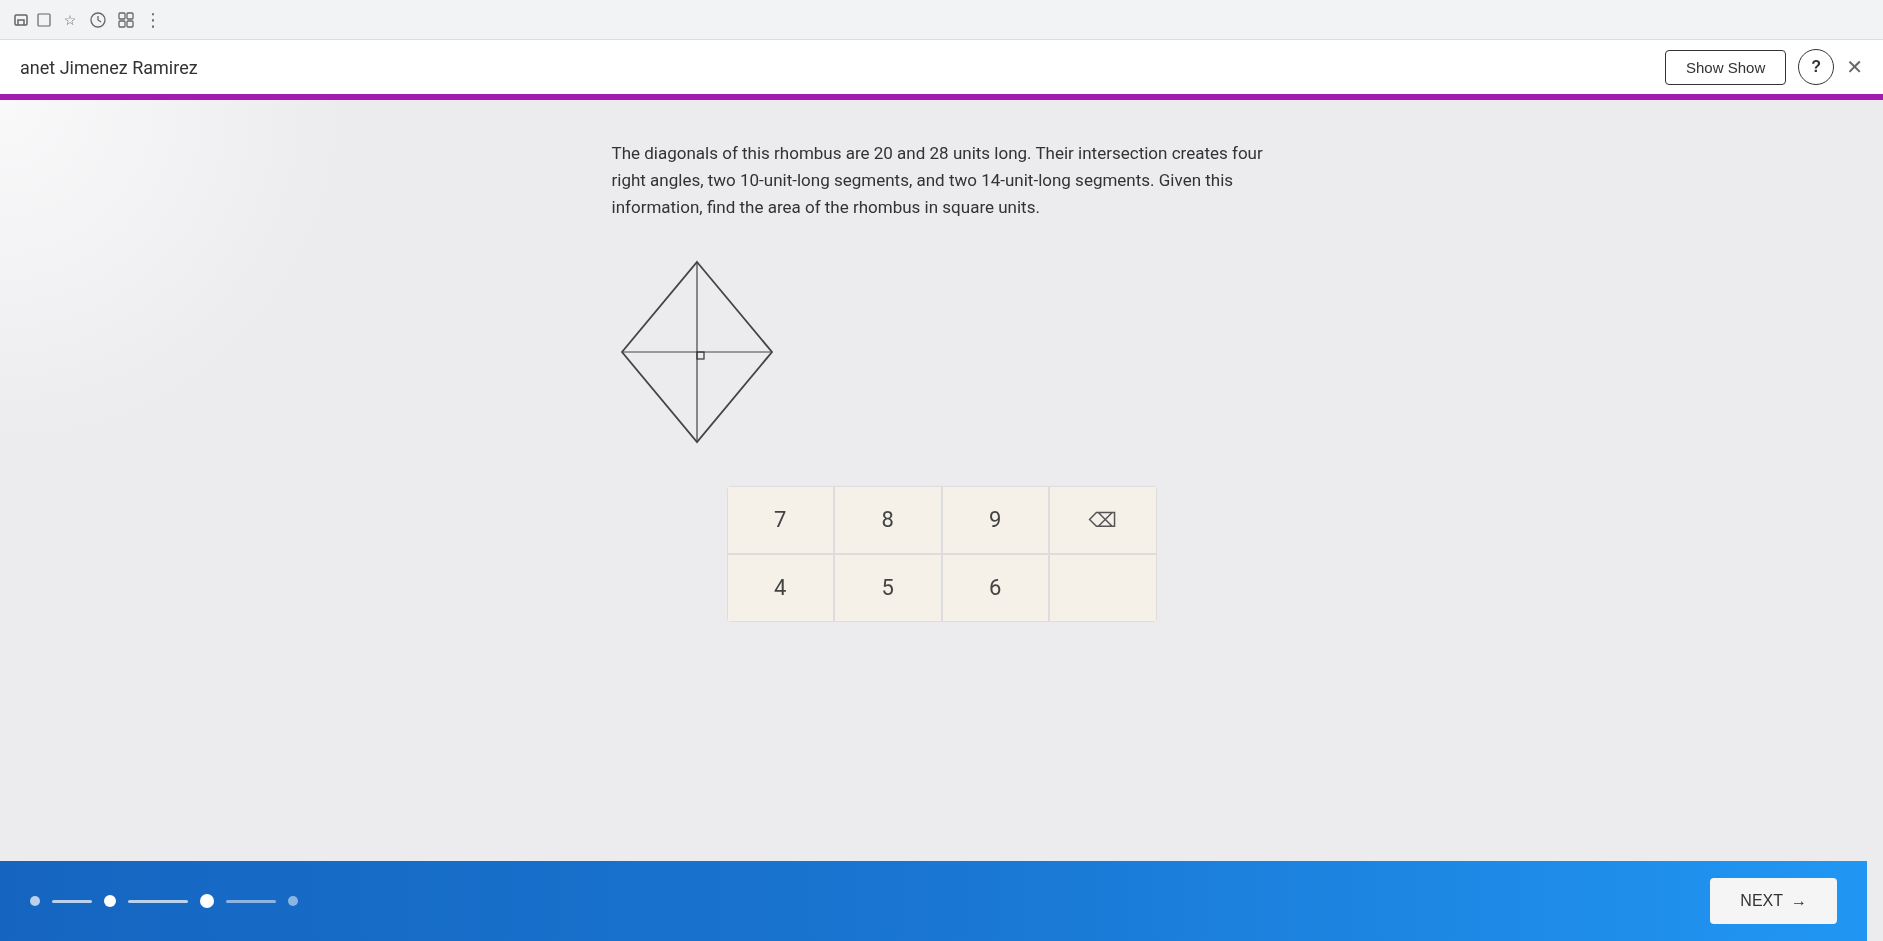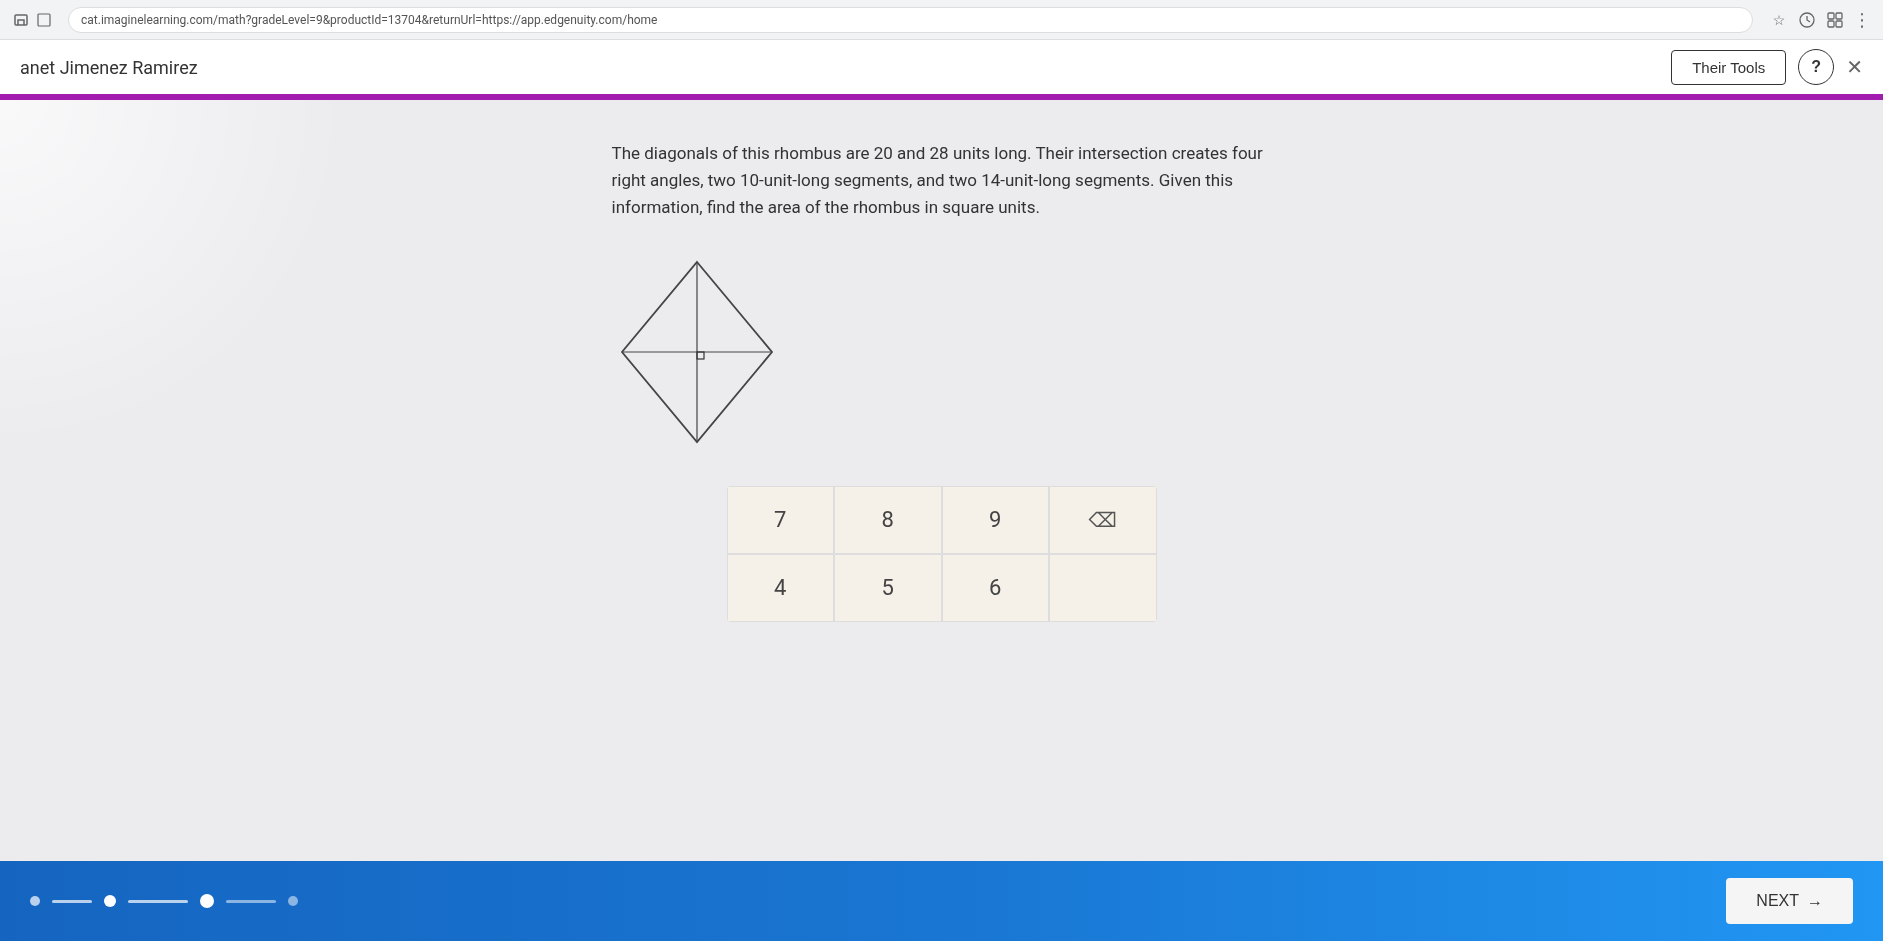--- a/index.html
+++ b/index.html
@@ -215,21 +215,21 @@
     .delete-icon {
       font-size: 20px;
       color: #555;
     }
 
     
     .bottom-bar {
       position: absolute;
       bottom: 0;
       left: 0;
-      right: 0;
+      right: 16px;
       height: 80px;
       background: linear-gradient(to right, #1565c0, #1976d2, #2196f3);
       display: flex;
       align-items: center;
       justify-content: space-between;
       padding: 0 30px;
     }
 
     .bottom-progress {
       display: flex;
@@ -279,23 +279,20 @@
         <rect x="2" y="3" width="12" height="10" rx="1" stroke="#666" stroke-width="1.5" fill="none"></rect>
         <path d="M5 13V8h6v5" stroke="#666" stroke-width="1.5" fill="none"></path>
       </svg>
     </div>
     <div class="tab-indicator">
       <svg width="14" height="14" viewBox="0 0 14 14" fill="none">
         <rect x="1" y="1" width="12" height="12" rx="1" stroke="#666" stroke-width="1.2" fill="none"></rect>
       </svg>
     </div>
   </div>
-  <div class="browser-url">
-    <span>cat.imaginelearning.com/math?gradeLevel=9&amp;productId=13704&amp;returnUrl=https://app.edgenuity.com/home</span>
-  </div>
   <div class="browser-actions">
     <div class="browser-action-icon">☆</div>
     <div class="browser-action-icon">
       <svg width="18" height="18" viewBox="0 0 18 18" fill="none">
         <circle cx="9" cy="9" r="7" stroke="#666" stroke-width="1.3"></circle>
         <path d="M9 5v4l3 2" stroke="#666" stroke-width="1.3"></path>
       </svg>
     </div>
     <div class="browser-action-icon">
       <svg width="18" height="18" viewBox="0 0 18 18" fill="none">
@@ -305,21 +302,21 @@
         <rect x="10" y="10" width="6" height="6" rx="1" stroke="#666" stroke-width="1.3"></rect>
       </svg>
     </div>
     <div class="menu-dots">⋮</div>
   </div>
 </div>
 
 <div class="app-header">
   <div class="user-name">anet Jimenez Ramirez</div>
   <div class="header-actions">
-    <button class="show-tools-btn">Their Tools</button>
+    <button class="show-tools-btn">Show Show</button>
     <button class="help-btn">?</button>
     <button class="close-btn">✕</button>
   </div>
 </div>
 
 <div class="main-content">
   <div class="content-area">
     <div class="question-container">
       <p class="question-text">The diagonals of this rhombus are 20 and 28 units long. Their intersection creates four right angles, two 10-unit-long segments, and two 14-unit-long segments. Given this information, find the area of the rhombus in square units.</p>
 

